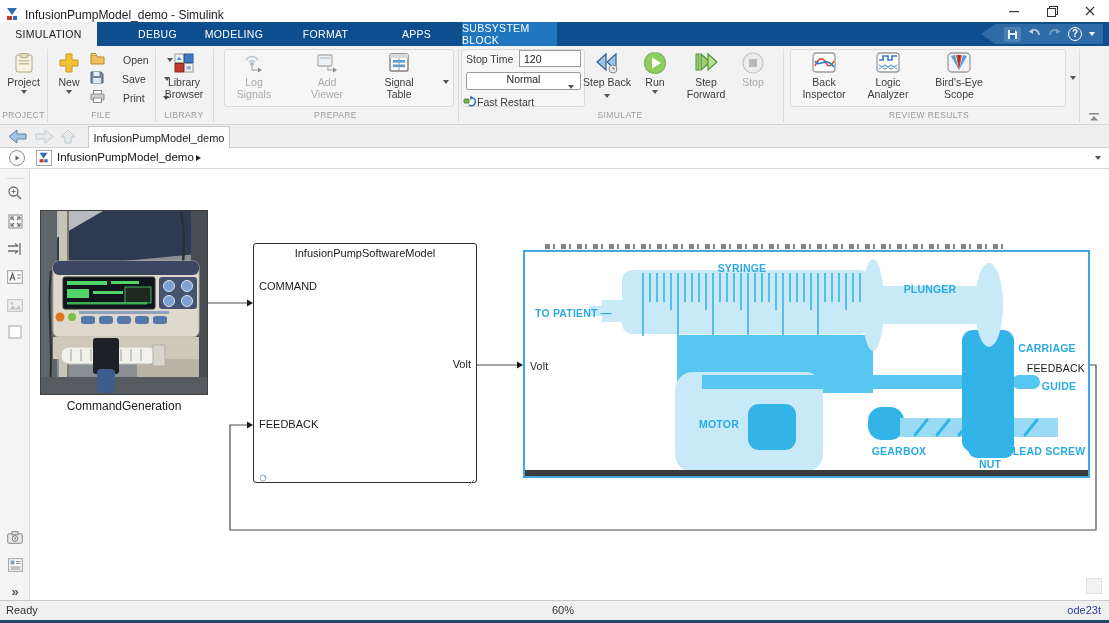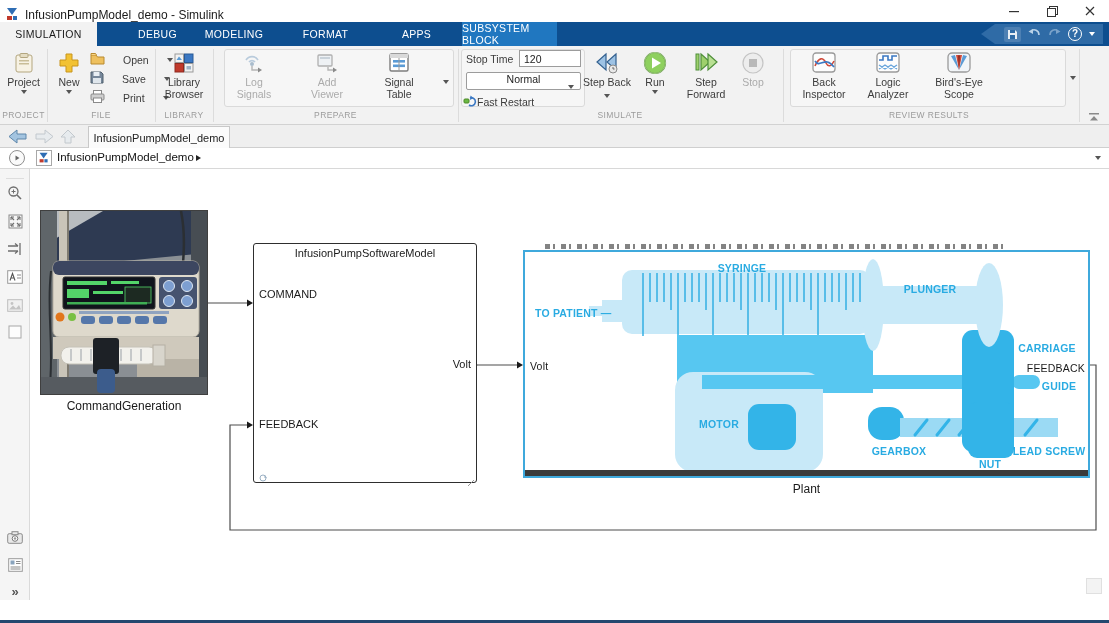--- a/index.html
+++ b/index.html
@@ -537,21 +537,21 @@
         </g>
       <rect x="112" y="134" width="12" height="21" fill="#d8d5cc" stroke="#b5b0a4"></rect>
       <rect x="52" y="127" width="26" height="36" rx="3" fill="#1d2126"></rect>
       <rect x="56" y="158" width="18" height="24" rx="4" fill="#3c5c8c"></rect>
     </svg>
   </div>
   <span class="blocklabel" style="left:40px;top:399px;width:168px;">CommandGeneration</span>
 
   <div class="tscblock">
     <span class="tsc-title">InfusionPumpSoftwareModel</span>
-    <span class="portlbl" style="left:5px;top:44px;">COMMAND</span>
+    <span class="portlbl" style="left:5px;top:36px;">COMMAND</span>
     <span class="portlbl" style="left:5px;top:174px;">FEEDBACK</span>
     <span class="portlbl" style="right:5px;top:114px;">Volt</span>
     <span class="tsc-badge"><svg width="10" height="10" viewBox="0 0 10 10">
           <path d="M2,5 a3,3 0 0 1 6,0" stroke="#9ab0c4" fill="none"></path>
           <path d="M8,5 a3,3 0 0 1 -6,0" stroke="#9ab0c4" fill="none"></path>
           <path d="M7,2.3 L9,5 L6,4.6 Z" fill="#9ab0c4"></path>
         </svg></span>
     <span class="tsc-corner"><svg width="8" height="8">
           <line x1="1" y1="7" x2="7" y2="1" stroke="#999"></line>
         </svg></span>
@@ -636,17 +636,21 @@
     <span class="ann center" style="left:522px;top:90px;">CARRIAGE</span>
     <span class="ann black" style="left:494px;top:110px;width:66px;text-align:right;">FEEDBACK</span>
     <span class="ann center" style="left:534px;top:128px;">GUIDE</span>
     <span class="ann center" style="left:194px;top:166px;">MOTOR</span>
     <span class="ann center" style="left:374px;top:193px;">GEARBOX</span>
     <span class="ann center" style="left:465px;top:206px;">NUT</span>
     <span class="ann center" style="left:524px;top:193px;">LEAD SCREW</span>
     <span class="ann black" style="left:5px;top:108px;">Volt</span>
     <div class="plant-darkbar"></div>
   </div>
-  <span class="blocklabel" style="left:523px;top:482px;width:567px;">Plant</span>
-
+
+  <div class="statusbar">
+    <span class="abs" style="left:6px;top:3px;">Ready</span>
+    <span class="abs" style="left:552px;top:3px;">60%</span>
+    <span class="abs solver" style="right:8px;top:3px;">ode23t</span>
+  </div>
   <div class="bottomstrip"></div>
 
 </div>
 
 </body></html>

